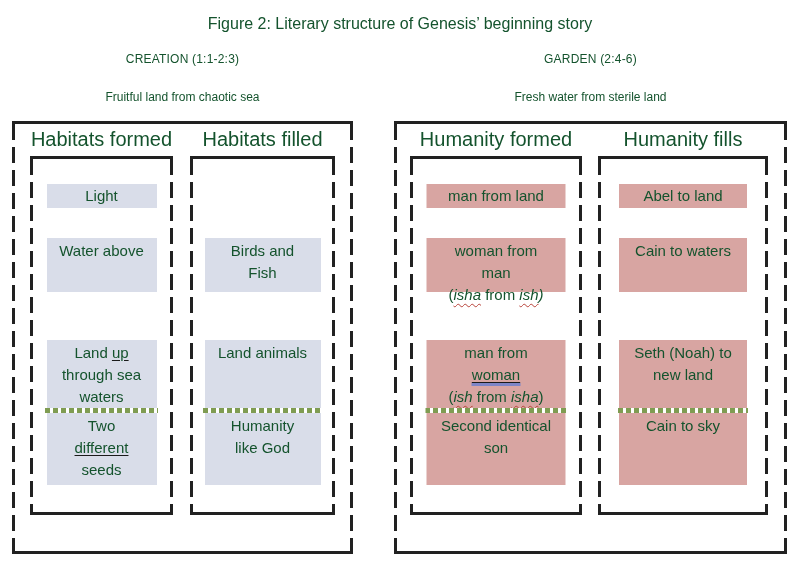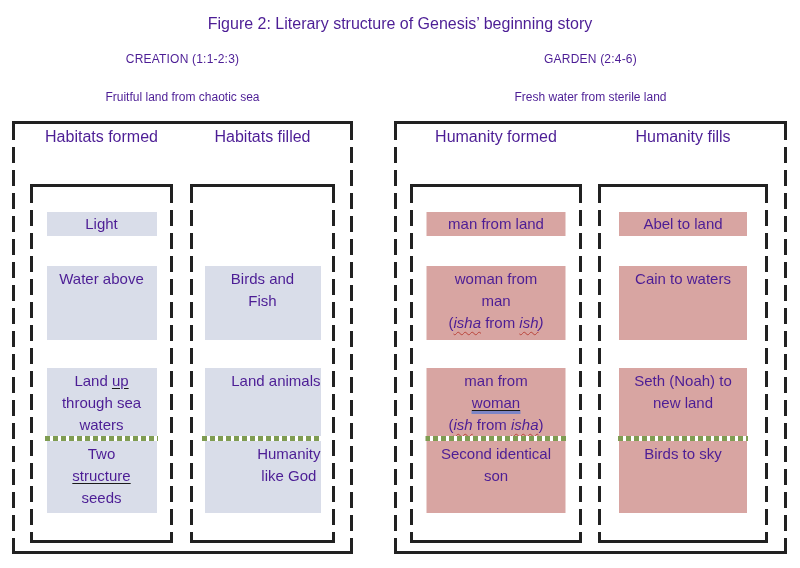--- a/index.html
+++ b/index.html
@@ -1,18 +1,18 @@
 <!DOCTYPE html>
 <html><head>
 <meta charset="utf-8">
 <style>
   html,body{margin:0;padding:0;background:#ffffff;}
   #page{
     position:relative;width:800px;height:568px;background:#ffffff;overflow:hidden;
-    font-family:"Liberation Sans",sans-serif;color:#4c1d95;
+    font-family:"Liberation Sans",sans-serif;color:#14532d;
     --bd:#212121;--dot:#7f9c52;--dotgap:#ffffff;--bluebar:#7d85c6;--squiggle:#b8433a;
   }
   .abs{position:absolute;}
   .title{top:15px;left:0;width:800px;text-align:center;font-size:16px;}
   .phdr{top:52px;text-align:center;font-size:12px;letter-spacing:.2px;}
   .phdr.cre{left:12px;width:341px;}
   .phdr.gar{left:394px;width:393px;}
   .psub{top:90px;text-align:center;font-size:12px;}
   .psub.cre{left:12px;width:341px;}
   .psub.gar{left:394px;width:393px;}
@@ -25,41 +25,41 @@
   .dbox::before,.dbox::after{
     content:"";position:absolute;top:0;bottom:0;width:3px;
     background:repeating-linear-gradient(180deg,var(--bd) 0 16px,transparent 16px 23px);
   }
   .dbox::before{left:0;}
   .dbox::after{right:0;}
 
   .outer.cre{left:12px;top:121px;width:341px;height:433px;}
   .outer.gar{left:394px;top:121px;width:393px;height:433px;}
 
-  .colhdr{top:128px;text-align:center;font-size:16px;}
-  .col{top:184px;height:359px;}
+  .colhdr{top:128px;text-align:center;font-size:20px;}
+  .col{top:156px;height:359px;}
   .colhdr.la,.col.la{left:30px;width:143px;}
   .colhdr.lb,.col.lb{left:190px;width:145px;}
   .colhdr.ra,.col.ra{left:410px;width:172px;}
   .colhdr.rb,.col.rb{left:598px;width:170px;}
   .col.la{--bw:110px;}
   .col.lb{--bw:116px;}
   .col.ra{--bw:139px;}
   .col.rb{--bw:128px;}
 
   .cell{
     position:absolute;left:50%;transform:translateX(-50%);width:var(--bw);
     display:flex;flex-direction:column;font-size:15px;text-align:center;
   }
   .cell .part{padding-top:2px;}
   .cell .line{white-space:nowrap;line-height:22px;}
   .cell.r1{top:25px;height:24px;}
   .cell.r1 .part{padding-top:0;}
   .cell.r1 .line{line-height:24px;}
-  .cell.r2{top:79px;height:74px;}
+  .cell.r2{top:79px;height:54px;}
   .cell.r3{top:181px;height:145px;}
   .cell .part.top{height:68px;box-sizing:border-box;}
   .cell .part.bottom{flex:1;}
   .divider{
     height:5px;width:102%;margin-left:-1%;
     background:repeating-linear-gradient(90deg,var(--dot) 0 5px,var(--dotgap) 5px 8px);
   }
   .it{font-style:italic;}
   .ul{text-decoration:underline;text-decoration-color:#1a1a1a;text-underline-offset:2px;}
   .wavy{text-decoration-line:underline;text-decoration-style:wavy;text-decoration-color:var(--squiggle);text-decoration-thickness:1px;text-underline-offset:3px;}
@@ -99,33 +99,33 @@
       </div>
       <div class="cell r3" style="background: rgb(217, 221, 233);">
         <div class="part top">
           <div class="line"><span>Land </span><span class="ul">up</span></div>
           <div class="line"><span>through sea</span></div>
           <div class="line"><span>waters</span></div>
         </div>
         <div class="divider"></div>
         <div class="part bottom">
           <div class="line"><span>Two</span></div>
-          <div class="line"><span class="ul">structure</span></div>
+          <div class="line"><span class="ul">different</span></div>
           <div class="line"><span>seeds</span></div>
         </div>
       </div>
     </div>
   <div class="dbox col lb">
       <div class="cell r2" style="background: rgb(217, 221, 233); text-align: center;">
         <div class="part">
           <div class="line"><span>Birds and</span></div>
           <div class="line"><span>Fish</span></div>
         </div>
       </div>
-      <div class="cell r3" style="background: rgb(217, 221, 233); align-items: flex-end;">
+      <div class="cell r3" style="background: rgb(217, 221, 233);">
         <div class="part top">
           <div class="line"><span>Land animals</span></div>
         </div>
         <div class="divider"></div>
         <div class="part bottom">
           <div class="line"><span>Humanity</span></div>
           <div class="line"><span>like God</span></div>
         </div>
       </div>
     </div>
@@ -166,18 +166,18 @@
           <div class="line"><span>Cain to waters</span></div>
         </div>
       </div>
       <div class="cell r3" style="background: rgb(216, 165, 162);">
         <div class="part top">
           <div class="line"><span>Seth (Noah) to</span></div>
           <div class="line"><span>new land</span></div>
         </div>
         <div class="divider"></div>
         <div class="part bottom">
-          <div class="line"><span>Birds to sky</span></div>
+          <div class="line"><span>Cain to sky</span></div>
         </div>
       </div>
     </div>
 
 </div>
 
 </body></html>

